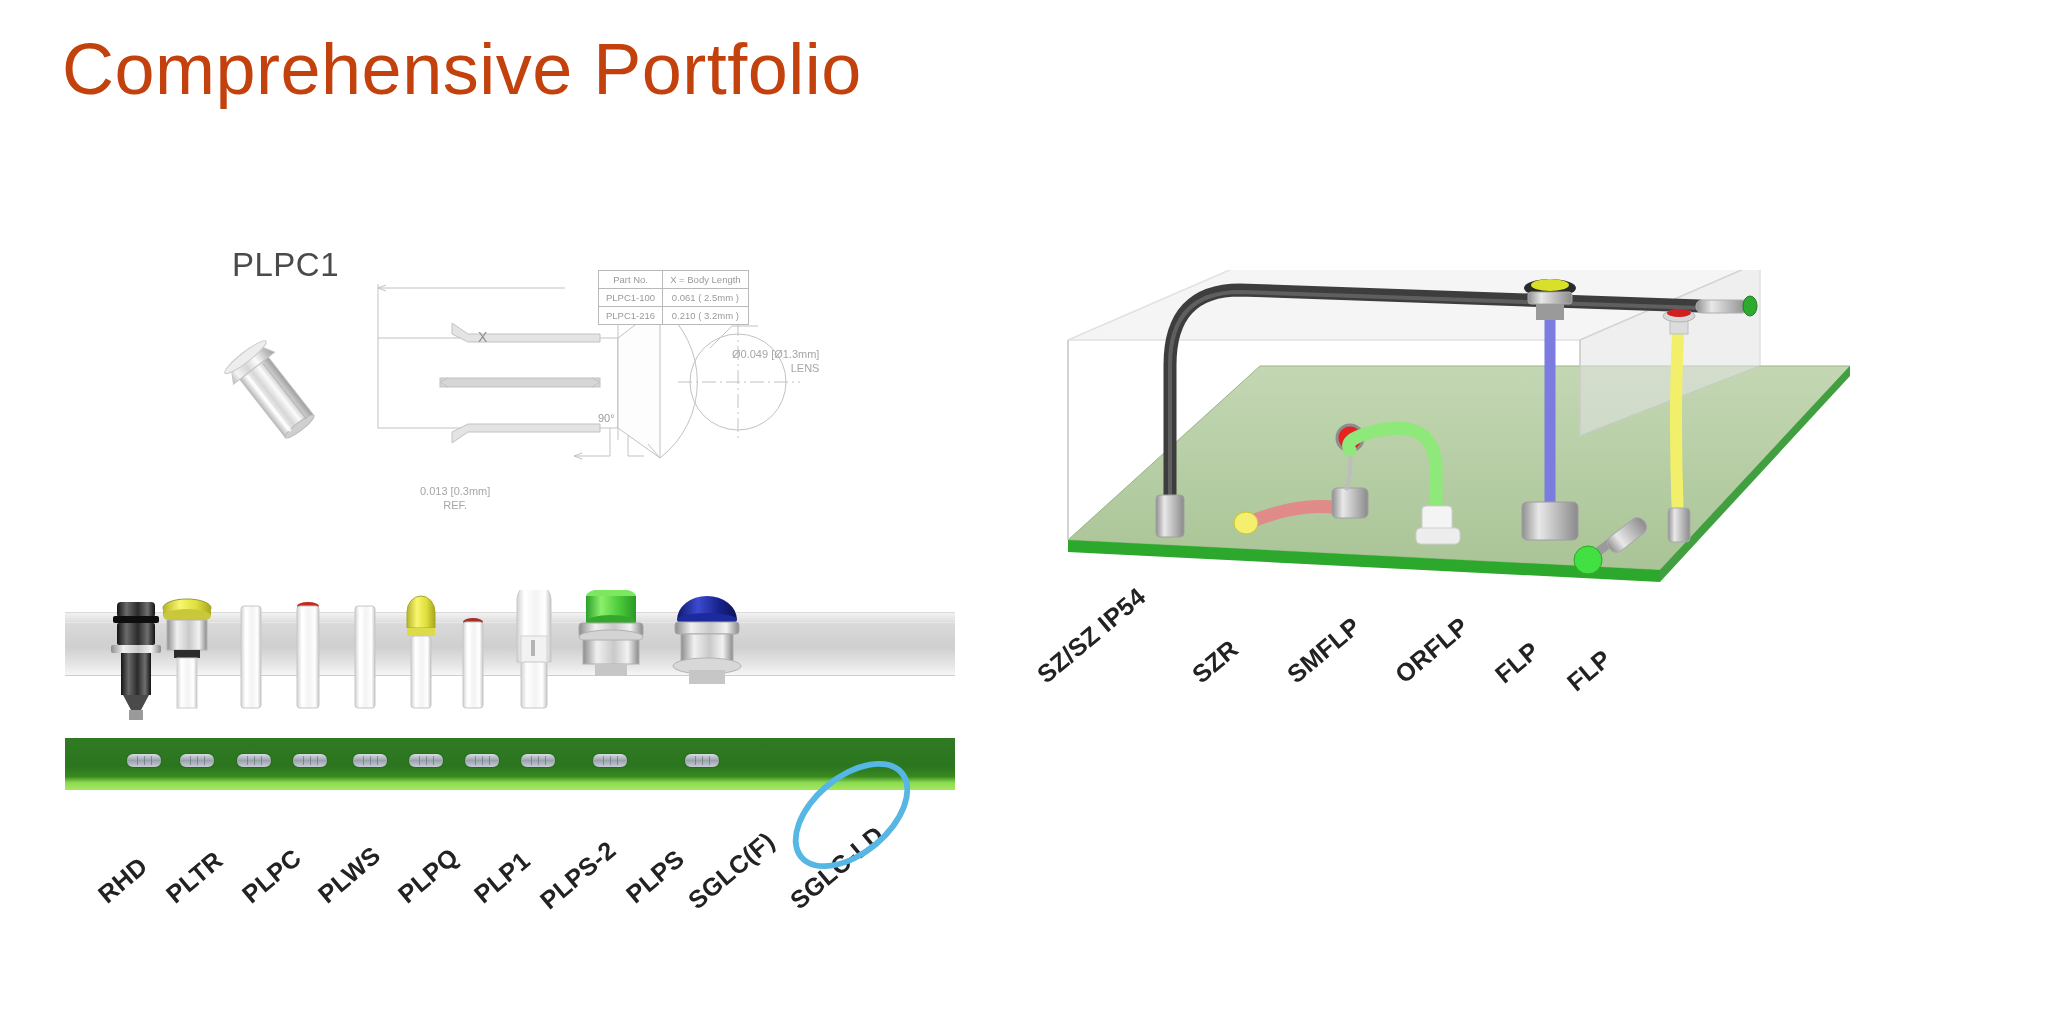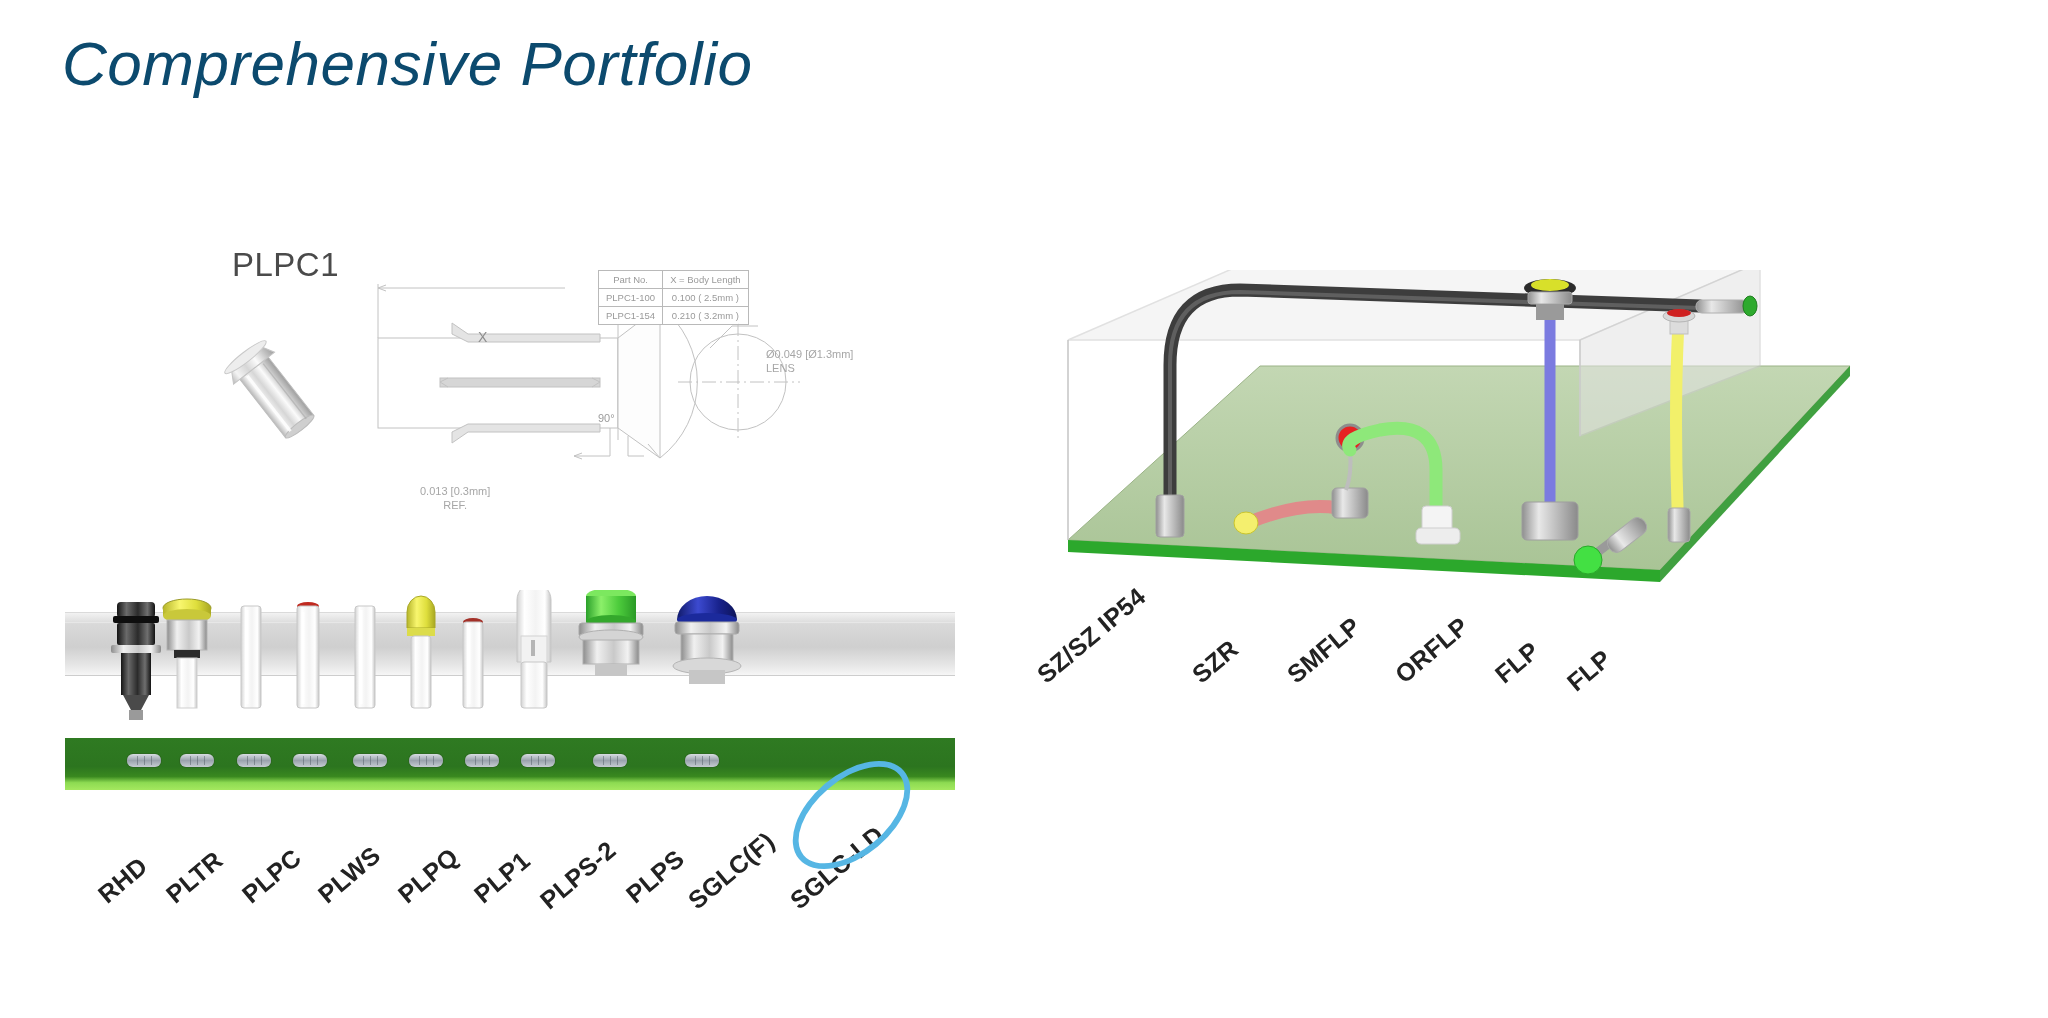--- a/index.html
+++ b/index.html
@@ -7,22 +7,22 @@
   body{
     width:2048px;height:1018px;overflow:hidden;position:relative;
     font-family:"Liberation Sans","DejaVu Sans",sans-serif;
     color:#3a3a3a;
   }
   .slide{position:absolute;inset:0;background:#fff;}
 
   
   .slide-title{
     position:absolute;left:62px;top:28px;
-    font-size:62px;font-weight:400;letter-spacing:0.5px;
-    color:#0c4a6e;white-space:nowrap;font-style:italic;
+    font-size:72px;font-weight:400;letter-spacing:0.5px;
+    color:#c2410c;white-space:nowrap;
   }
 
   
   .abs{position:absolute;}
 
   
   .plpc-label{
     position:absolute;left:232px;top:246px;
     font-size:33px;color:#4a4a4a;letter-spacing:.5px;
   }
@@ -41,21 +41,21 @@
     border:1px solid #b9b9b9;padding:3px 7px;font-weight:400;
     text-align:center;white-space:nowrap;
   }
   .spec-table th{color:#9a9a9a;font-weight:400;}
 
   .dim-text{
     position:absolute;font-size:11px;color:#a6a6a6;line-height:1.25;
     text-align:center;white-space:pre-line;
   }
   .dim-013{left:420px;top:485px;}
-  .dim-lens{left:766px;top:348px;text-align:left;}
+  .dim-lens{left:732px;top:348px;text-align:right;}
   .dim-x{left:478px;top:329px;font-size:14px;color:#8e8e8e;}
   .dim-60{left:598px;top:412px;font-size:11px;color:#9c9c9c;}
 
   
   .panel-area{position:absolute;left:55px;top:590px;width:900px;height:230px;}
 
   
   .rail{
     position:absolute;left:10px;top:22px;width:890px;height:62px;
     background:linear-gradient(180deg,#f2f2f2 0%,#d9d9d9 18%,#cfcfcf 55%,#e8e8e8 86%,#f6f6f6 100%);
@@ -182,24 +182,24 @@
     <table class="spec-table">
       <thead>
         <tr>
           <th>Part No.</th>
           <th>X = Body Length</th>
         </tr>
       </thead>
       <tbody>
         <tr>
           <td>PLPC1-100</td>
-          <td>0.100 ( 2.5mm )</td>
+          <td>0.061 ( 2.5mm )</td>
         </tr>
         <tr>
-          <td>PLPC1-154</td>
+          <td>PLPC1-216</td>
           <td>0.210 ( 3.2mm )</td>
         </tr>
       </tbody>
     </table>
   </div>
 
   <div class="panel-area">
 
     <div class="rail"></div>
 

